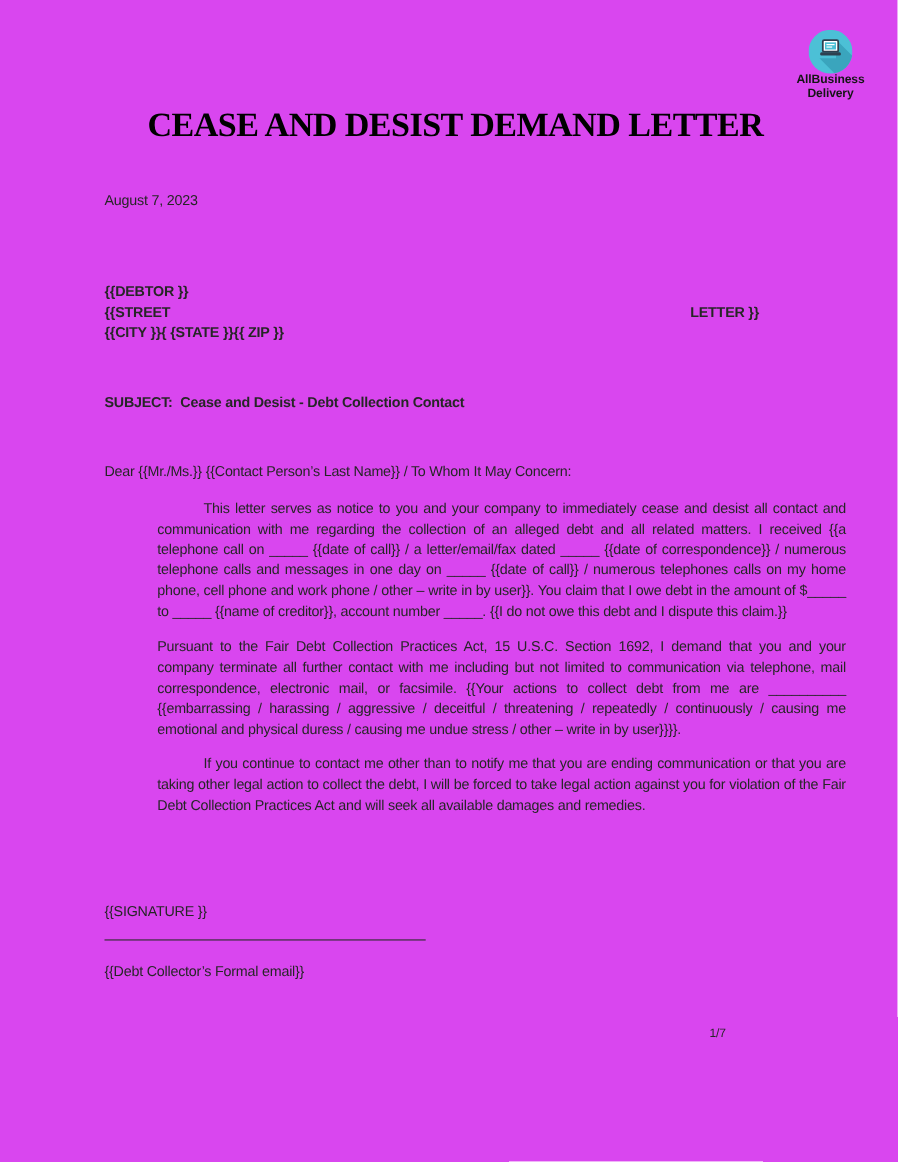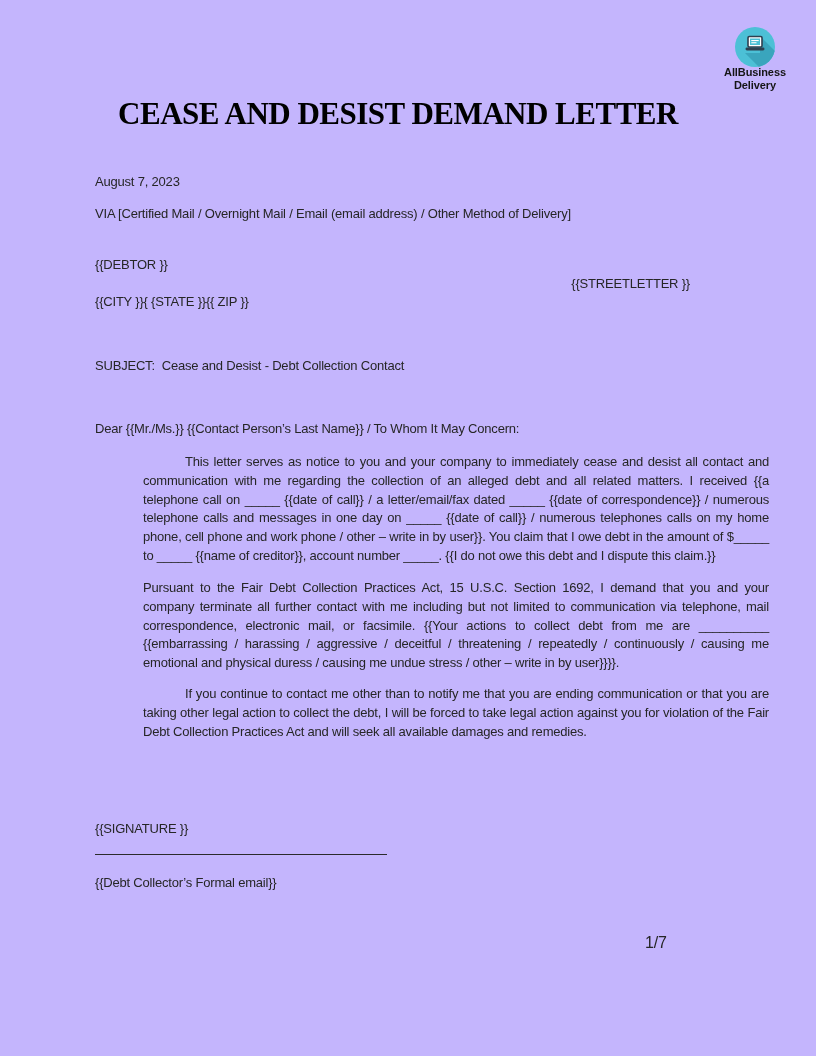--- a/index.html
+++ b/index.html
@@ -1,64 +1,64 @@
 <!DOCTYPE html>
 <html style="--logo-teal: #4cc0d6; --logo-shadow: #3aa5bd; --logo-laptop: #2e4050; --text: #262626; --title: #000000;"><head>
 <meta charset="utf-8">
 <style>
   html,body{margin:0;padding:0;background:#ffffff;}
   .page{
     position:relative;
     width:816px;height:1056px;
-    background:#c4b5fd;
+    background:#d946ef;
     font-family:"Liberation Sans", sans-serif;
     color:var(--text,#262626);
     overflow:hidden;
   }
   .abs{position:absolute;}
   .body-text{
     font-size:13px;
     letter-spacing:-0.2px;
     line-height:18.75px;
   }
   .content{left:95px;width:626px;}
   .just{text-align:justify;margin-left:48px;}
   .ind{text-indent:42px;}
-  .bold{font-weight:normal;}
+  .bold{font-weight:bold;}
 
   
   .logo-wrap{left:715px;top:27px;width:80px;text-align:center;}
   .logo-icon{display:block;margin:0 auto;width:40px;height:40px;}
   .brand{
     margin-top:-1px;
     font-size:11px;line-height:12.5px;font-weight:600;color:#151515;
     letter-spacing:-0.1px;
   }
 
   
   .title{
-    left:0;top:96px;width:796px;
+    left:16px;top:96px;width:796px;
     text-align:center;
     font-family:"Liberation Serif", serif;
     font-weight:bold;
     font-size:31px;
     letter-spacing:-0.5px;
     color:var(--title,#000);
   }
 
   .recipient-line{display:block;}
-  .street-line{display:flex;justify-content:flex-end;padding-right:31px;box-sizing:border-box;}
+  .street-line{display:flex;justify-content:space-between;padding-right:31px;box-sizing:border-box;}
 
-  .subject-text{margin-left:7px;font-weight:normal;text-align:center;}
+  .subject-text{margin-left:7px;font-weight:bold;text-align:center;}
 
   .sig-line{
     left:95px;top:854px;width:292px;height:0;
     border-top:1.4px solid #2b2b2b;
   }
-  .footer-page{left:645px;top:934px;font-size:16px;letter-spacing:-0.2px;}
+  .footer-page{left:645px;top:934px;font-size:11px;letter-spacing:-0.2px;}
 </style>
 </head>
 <body>
 
 <div class="page">
 
   <div class="abs logo-wrap">
     <svg class="logo-icon" viewBox="0 0 40 40" aria-hidden="true">
       <defs>
           <clipPath id="logoClip">
@@ -78,21 +78,20 @@
     <div class="brand">
       <div>AllBusiness</div>
       <div>Delivery</div>
     </div>
   </div>
 
   <div class="abs title">CEASE AND DESIST DEMAND LETTER</div>
 
   <div class="abs content body-text" style="top:173px">August 7, 2023</div>
 
-  <div class="abs content body-text" style="top:205px">VIA [Certified Mail / Overnight Mail / Email (email address) / Other Method of Delivery]</div>
 
   <div class="abs content body-text bold" style="top:256px;line-height:18.6px">
     <span class="recipient-line">{{DEBTOR }}</span>
     <span class="recipient-line street-line">
       <span>{{STREET</span>
       <span>LETTER }}</span>
     </span>
     <span class="recipient-line">{{CITY }}{ {STATE }}{{ ZIP }}</span>
   </div>
 

